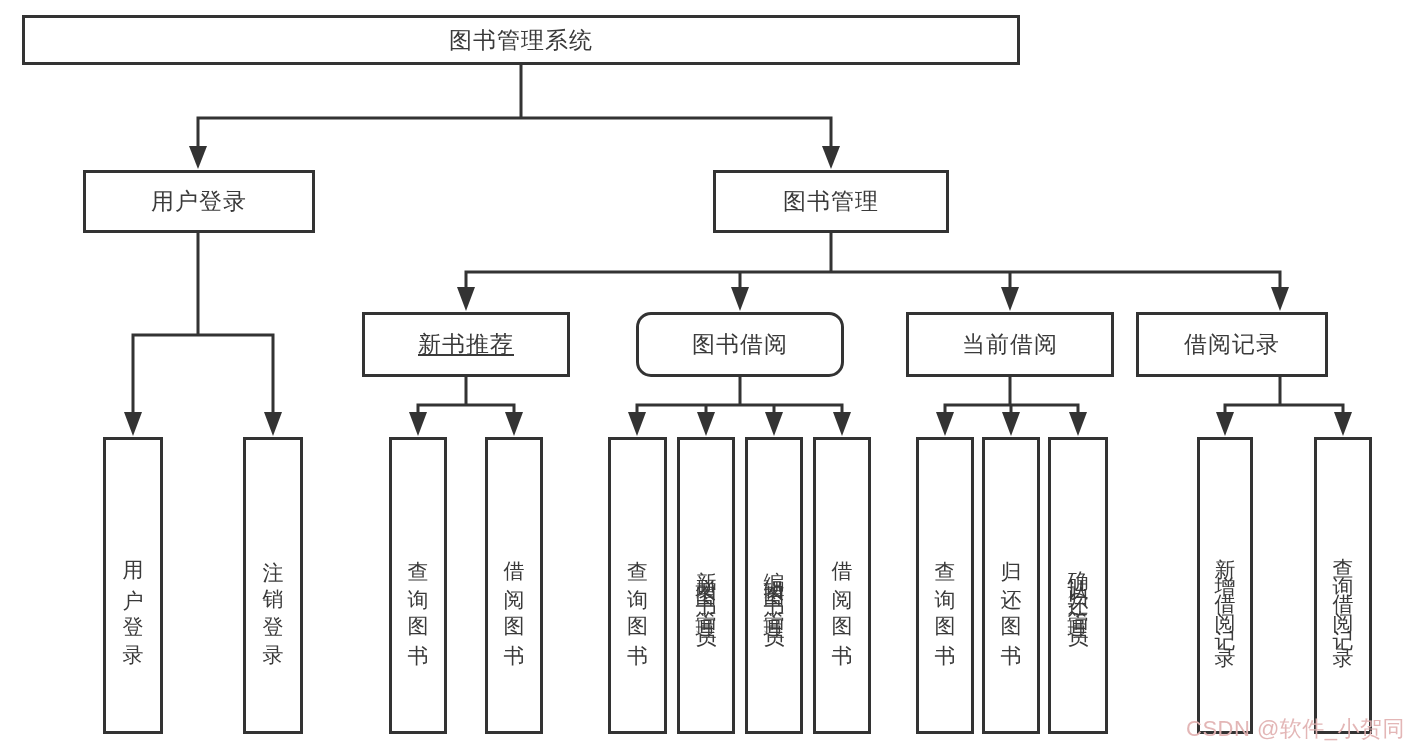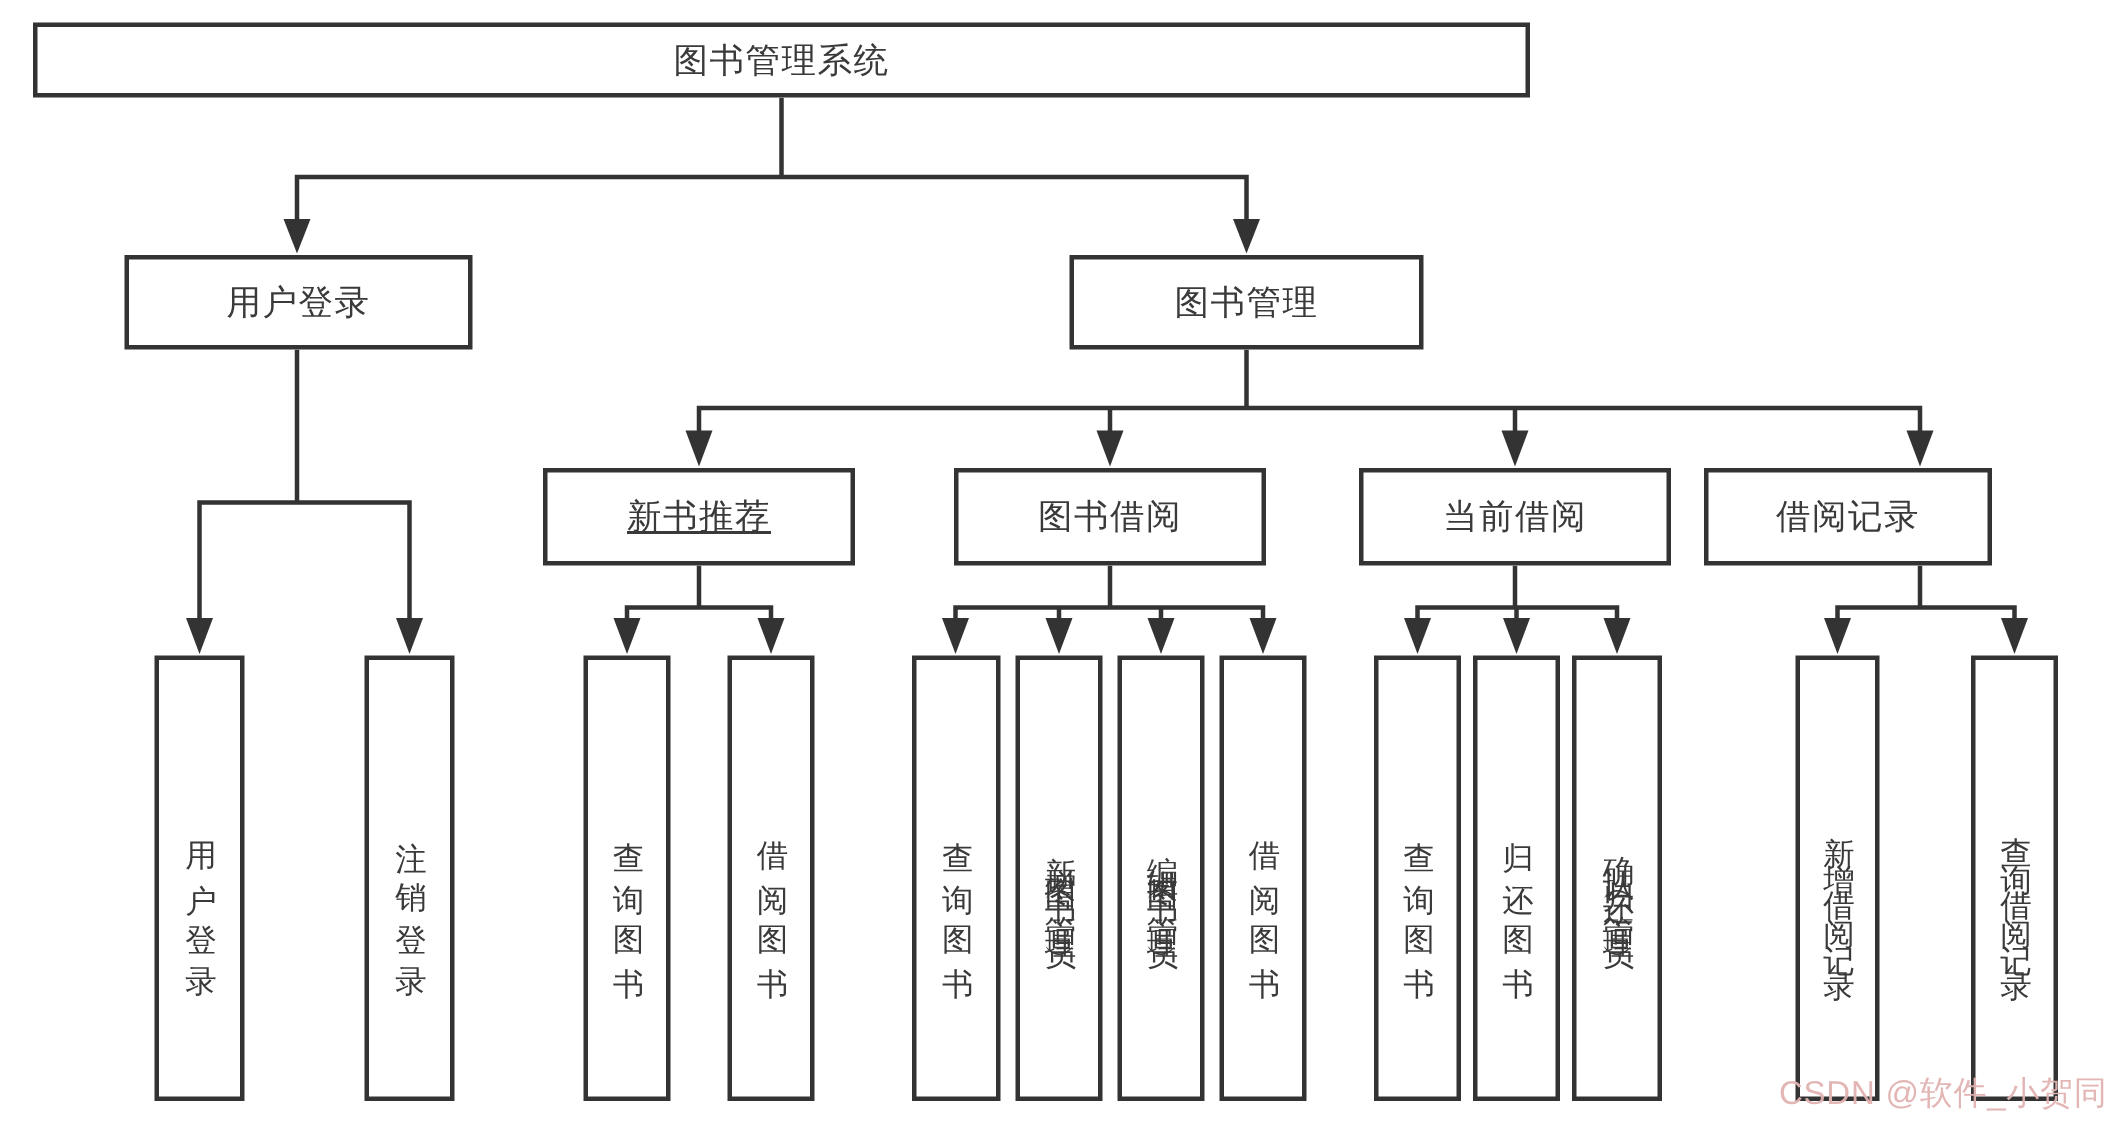--- a/index.html
+++ b/index.html
@@ -110,21 +110,21 @@
   <div class="node h-node" style="left:83px; top:170px; width:232px; height:63px;">
     <span>用户登录</span>
   </div>
   <div class="node h-node" style="left:713px; top:170px; width:236px; height:63px;text-align:right;">
     <span>图书管理</span>
   </div>
 
   <div class="node h-node" style="left:362px; top:312px; width:208px; height:65px;text-decoration:underline;">
     <span>新书推荐</span>
   </div>
-  <div class="node h-node" style="left:636px; top:312px; width:208px; height:65px;">
+  <div class="node h-node" style="left:636px; top:312px; width:208px; height:65px;border-radius:15px;">
     <span>图书借阅</span>
   </div>
   <div class="node h-node" style="left:906px; top:312px; width:208px; height:65px;text-align:center;">
     <span>当前借阅</span>
   </div>
   <div class="node h-node" style="left:1136px; top:312px; width:192px; height:65px;">
     <span>借阅记录</span>
   </div>
 
   <div class="node v-node ls4" style="left:103px; top:437px; width:60px; height:297px;">

